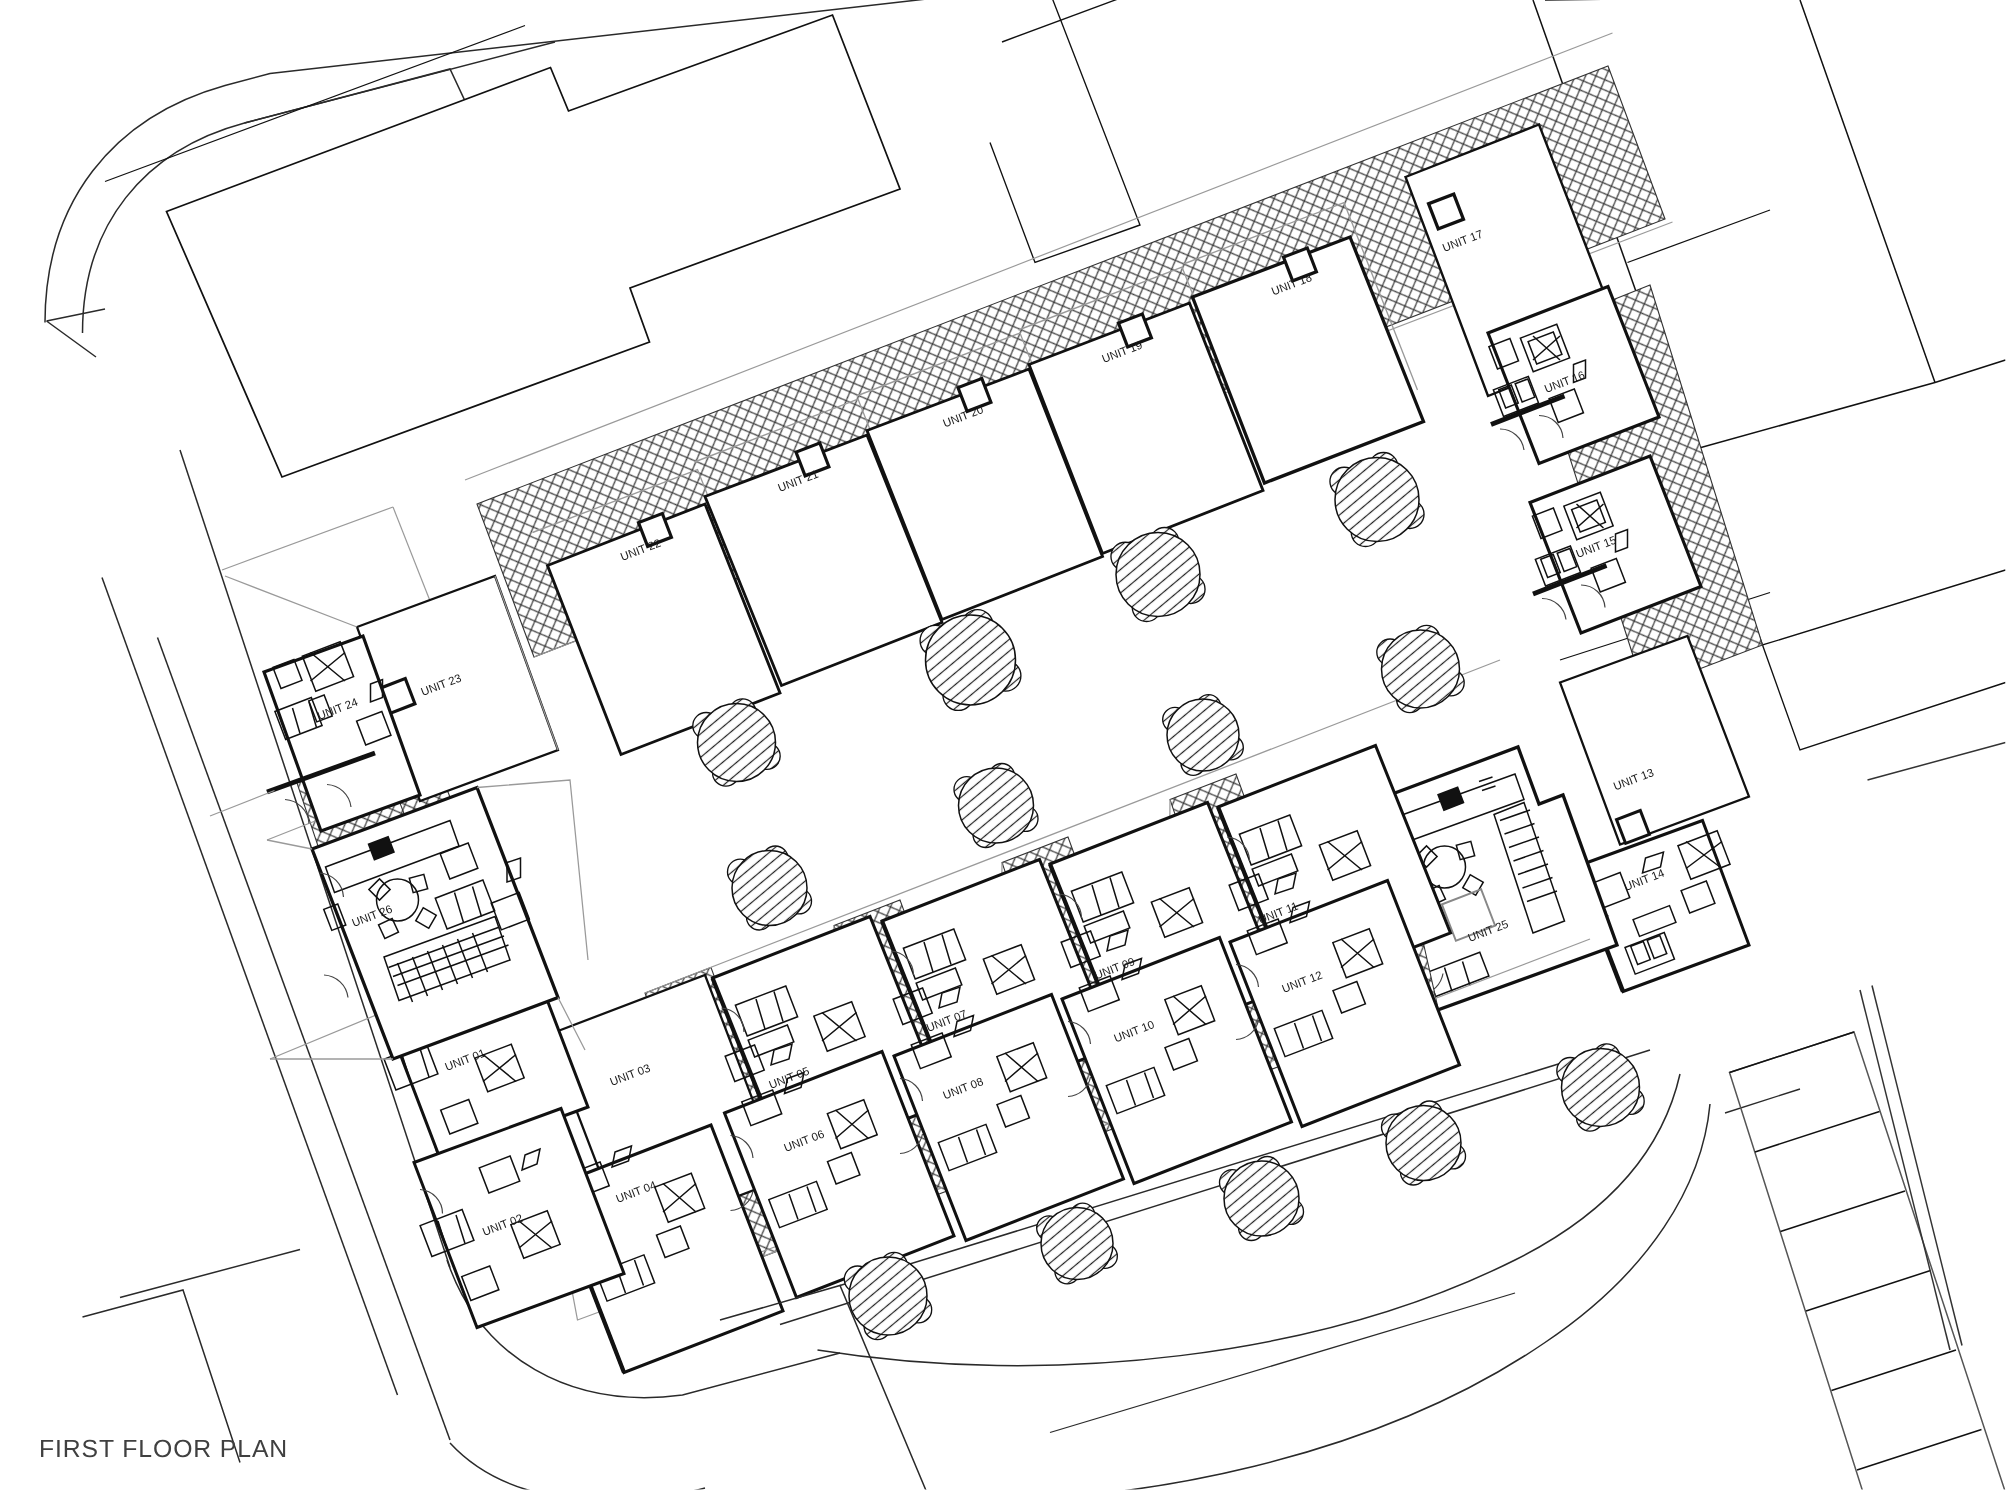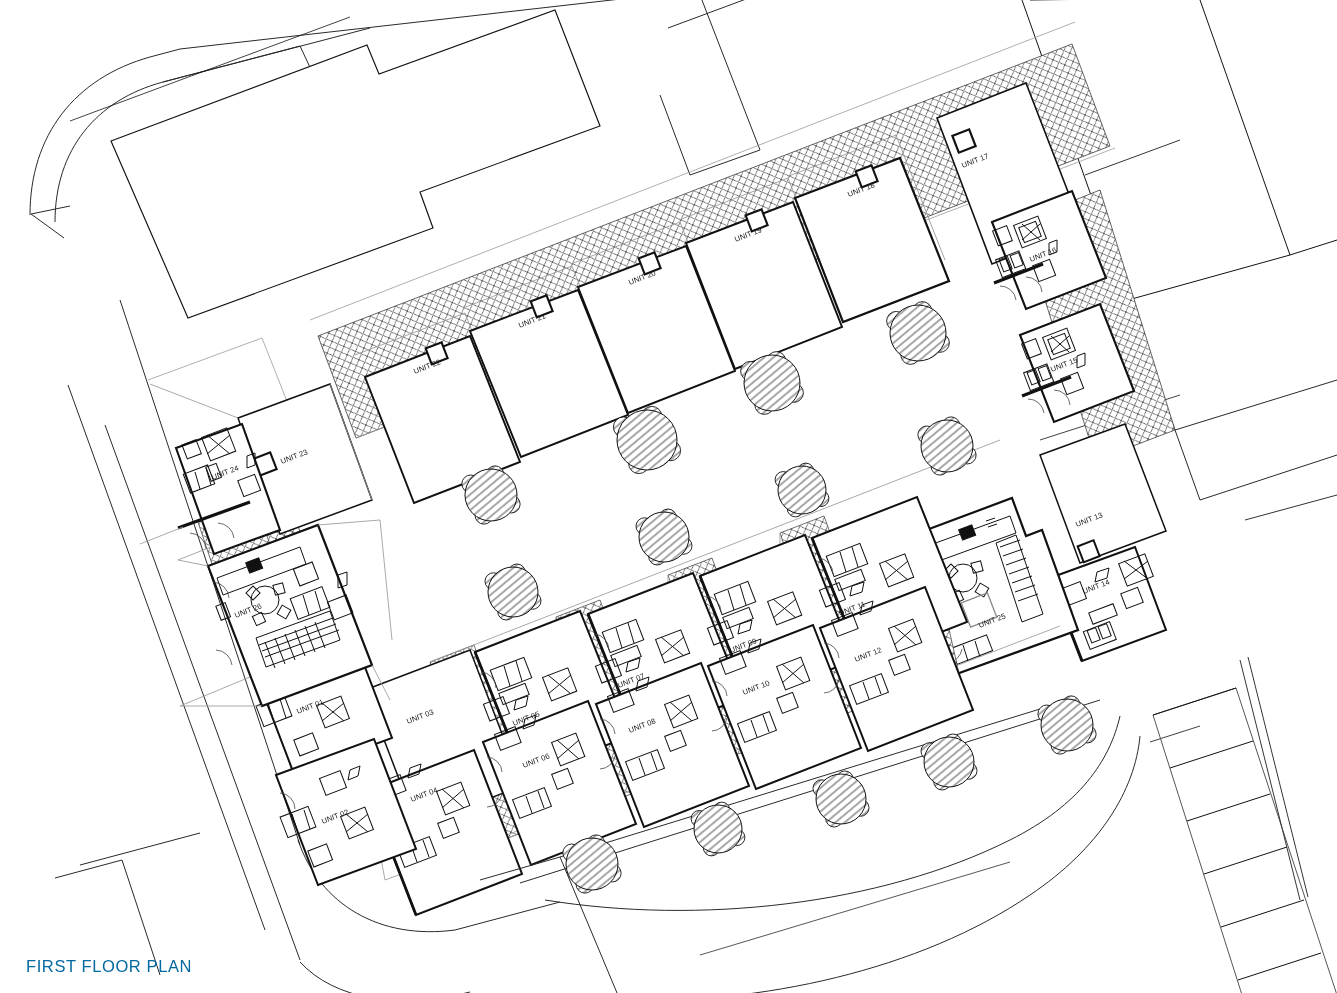--- a/index.html
+++ b/index.html
@@ -1,21 +1,21 @@
 <!DOCTYPE html>
 <html><head>
 <meta charset="utf-8">
 <style>
   html,body{margin:0;padding:0;background:#ffffff;}
   body{width:1337px;height:993px;overflow:hidden;
        font-family:"Liberation Sans","DejaVu Sans",sans-serif;color:#000;}
   #stage{position:relative;width:1337px;height:993px;background:#fff;}
   #plan{position:absolute;left:0;top:0;width:1337px;height:993px;}
   .ttl{position:absolute;left:26px;top:957px;font-size:16.5px;letter-spacing:.6px;
-       color:#0369a1;white-space:nowrap;}
+       color:#404040;white-space:nowrap;}
   text{font-family:"Liberation Sans","DejaVu Sans",sans-serif;}
 </style>
 </head>
 <body>
 
 <div id="stage">
 
   <svg id="plan" viewBox="0 0 1337 993">
     <defs>
 

